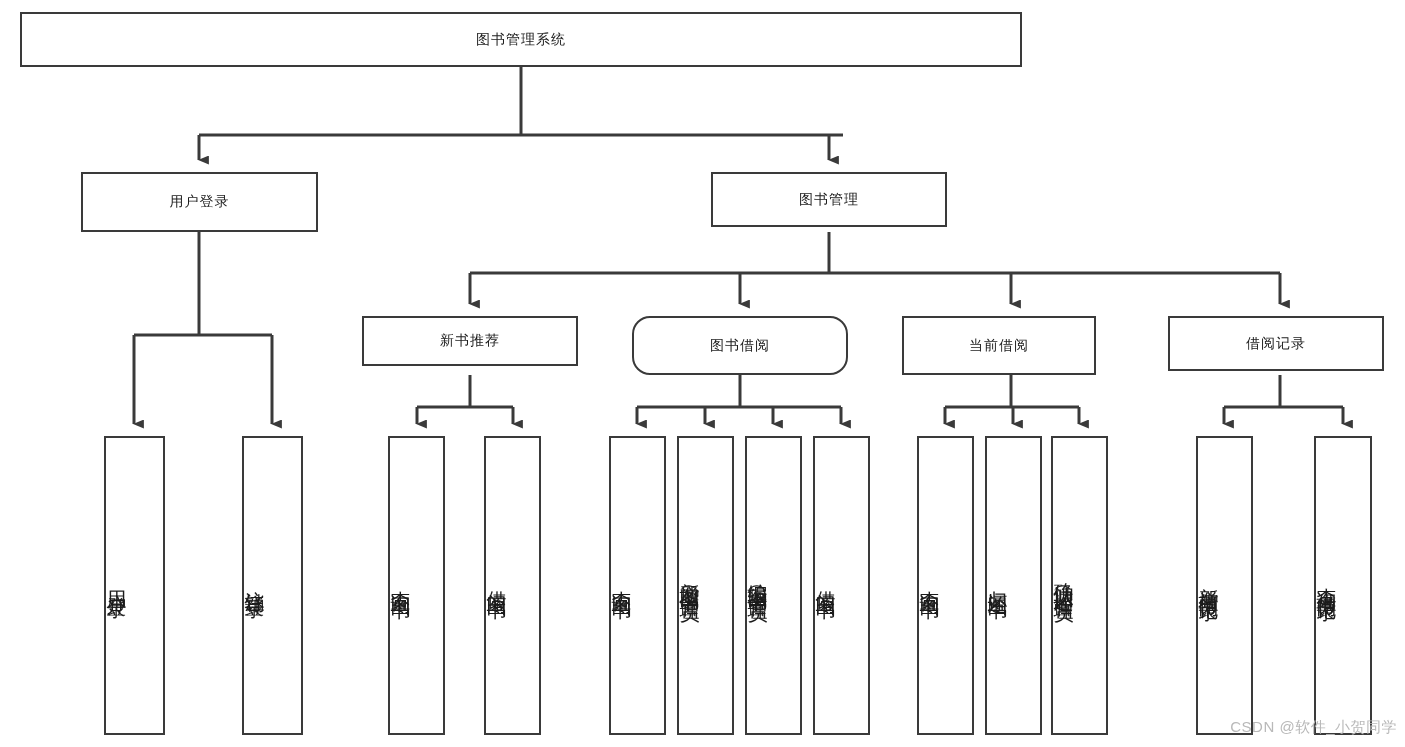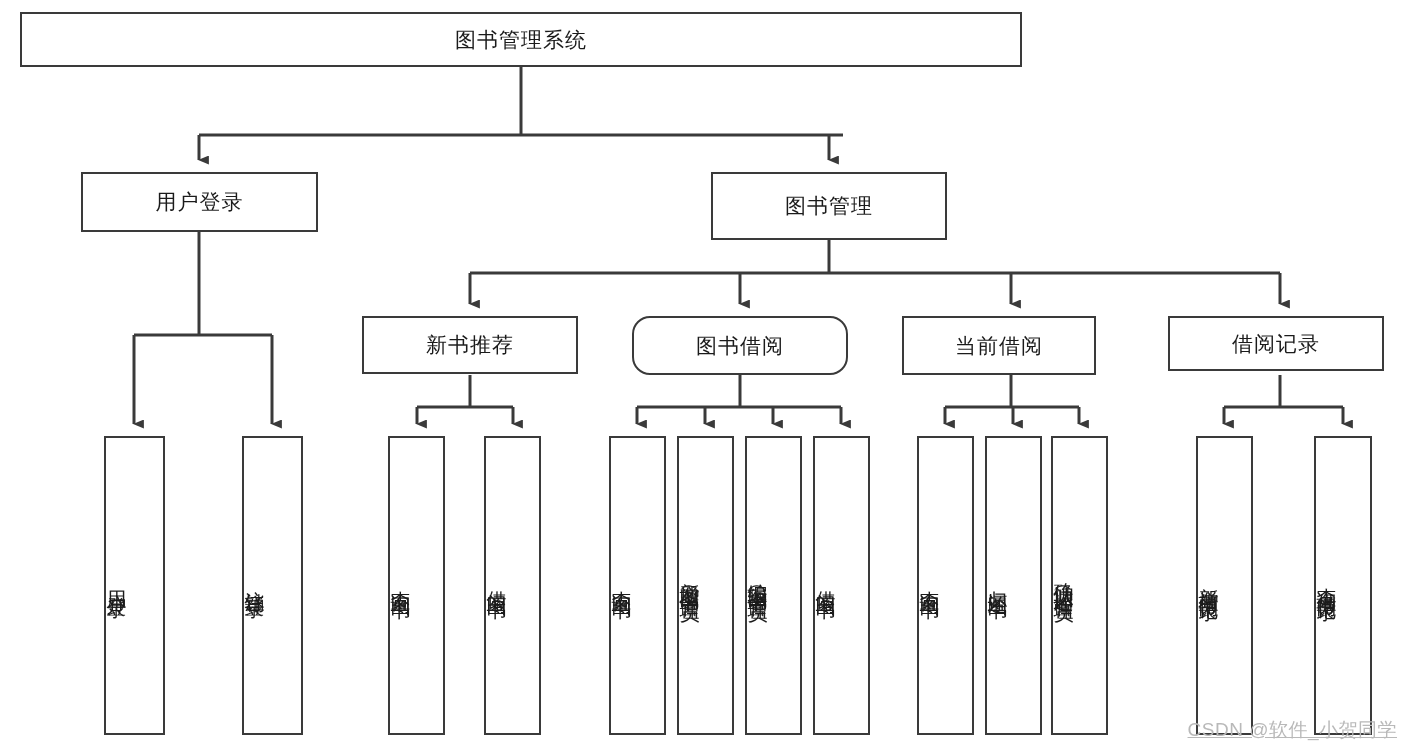--- a/index.html
+++ b/index.html
@@ -3,26 +3,26 @@
 <meta charset="utf-8">
 <style>
   html,body{margin:0;padding:0;background:#ffffff;}
   body{width:1405px;height:747px;overflow:hidden;
        font-family:"Liberation Sans","DejaVu Sans",sans-serif;}
   #diagram-root{position:relative;width:1405px;height:747px;background:#fff;}
   svg#wires{position:absolute;left:0;top:0;width:1405px;height:747px;}
   .node{position:absolute;box-sizing:border-box;background:#ffffff;
         border:2.5px solid #3a3a3a;display:flex;align-items:center;
         justify-content:center;color:#1b1b1b;}
-  .node.h{font-size:21px;letter-spacing:1px;}
+  .node.h{font-size:14px;letter-spacing:1px;}
   .node.v{writing-mode:vertical-rl;text-orientation:upright;
           align-items:flex-end;justify-content:center;
           padding-bottom:10px;font-size:20px;letter-spacing:3px;line-height:1.05;}
-  #watermark{position:absolute;right:8px;bottom:4px;font-size:19px;
-             color:#b9b9b9;white-space:nowrap;letter-spacing:.5px;text-decoration:underline;}
+  #watermark{position:absolute;right:8px;bottom:10px;font-size:15px;
+             color:#b9b9b9;white-space:nowrap;letter-spacing:.5px;}
 </style>
 </head>
 <body>
 
 <div id="diagram-root">
 
   <svg id="wires" viewBox="0 0 1405 747" xmlns="http://www.w3.org/2000/svg">
     <defs>
       <marker id="arrow" viewBox="0 0 10 12" refX="5" refY="11" markerWidth="9" markerHeight="11" orient="auto-start-reverse" markerUnits="userSpaceOnUse">
         <path d="M0,0 L10,0 L5,12 Z" fill="#3a3a3a"></path>
@@ -68,23 +68,23 @@
       <path d="M1280,375 L1280,407"></path>
       <path d="M1224,407 L1343,407"></path>
       <path d="M1224,407 L1224,424" marker-end="url(#arrow)"></path>
       <path d="M1343,407 L1343,424" marker-end="url(#arrow)"></path>
     </g>
   </svg>
 
   <div class="node h" style="left:20px;top:12px;width:1002px;height:55px;">图书管理系统</div>
 
   <div class="node h" style="left:81px;top:172px;width:237px;height:60px;">用户登录</div>
-  <div class="node h" style="left:711px;top:172px;width:236px;height:68px;">图书管理</div>
+  <div class="node h" style="left:711px;top:172px;width:236px;height:55px;">图书管理</div>
 
-  <div class="node h" style="left:362px;top:316px;width:216px;height:58px;">新书推荐</div>
+  <div class="node h" style="left:362px;top:316px;width:216px;height:50px;">新书推荐</div>
   <div class="node h" style="left:632px;top:316px;width:216px;height:59px;border-radius:18px;">图书借阅</div>
   <div class="node h" style="left:902px;top:316px;width:194px;height:59px;">当前借阅</div>
   <div class="node h" style="left:1168px;top:316px;width:216px;height:55px;">借阅记录</div>
 
   <div class="node v" style="left:104px;top:436px;width:61px;height:299px;">用户登录</div>
   <div class="node v" style="left:242px;top:436px;width:61px;height:299px;">注销登录</div>
 
   <div class="node v" style="left:388px;top:436px;width:57px;height:299px;">查询图书</div>
   <div class="node v" style="left:484px;top:436px;width:57px;height:299px;">借阅图书</div>
 

